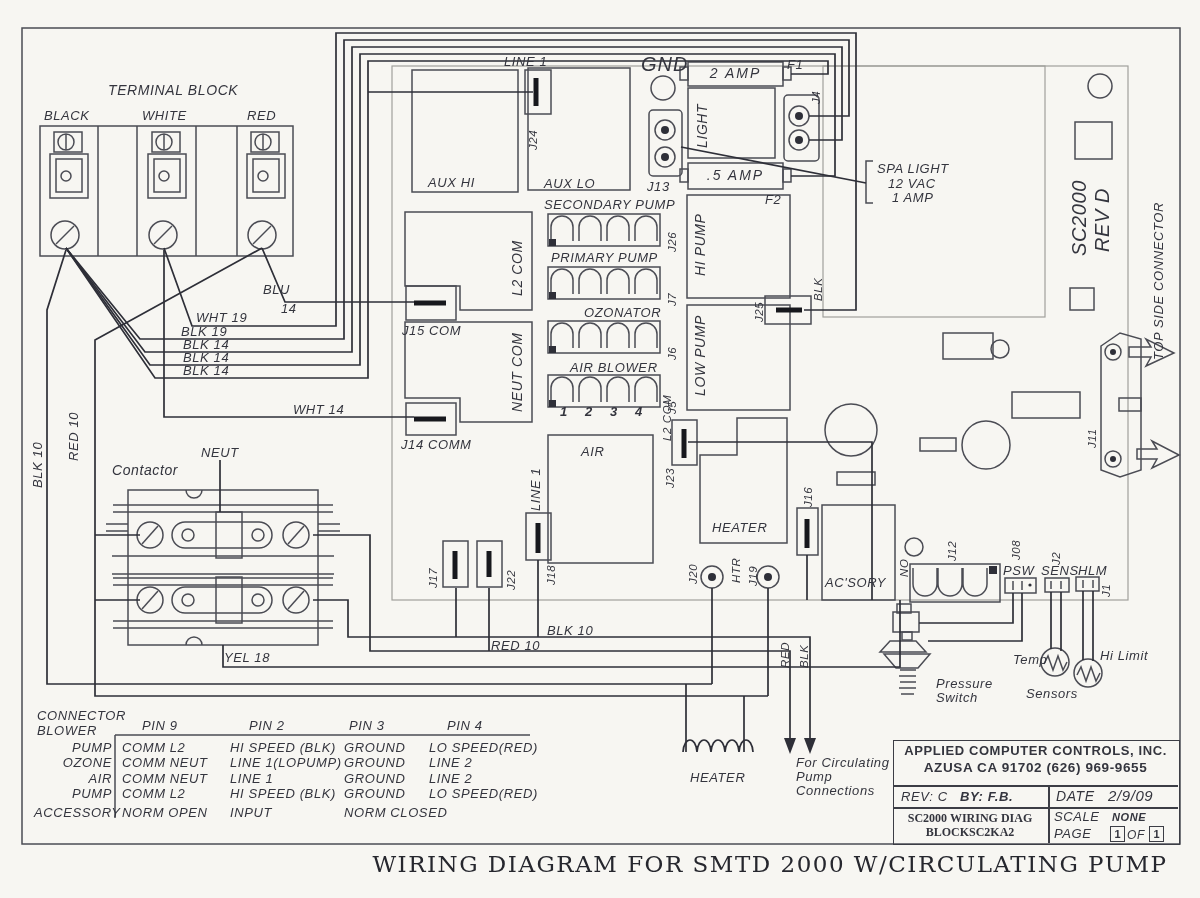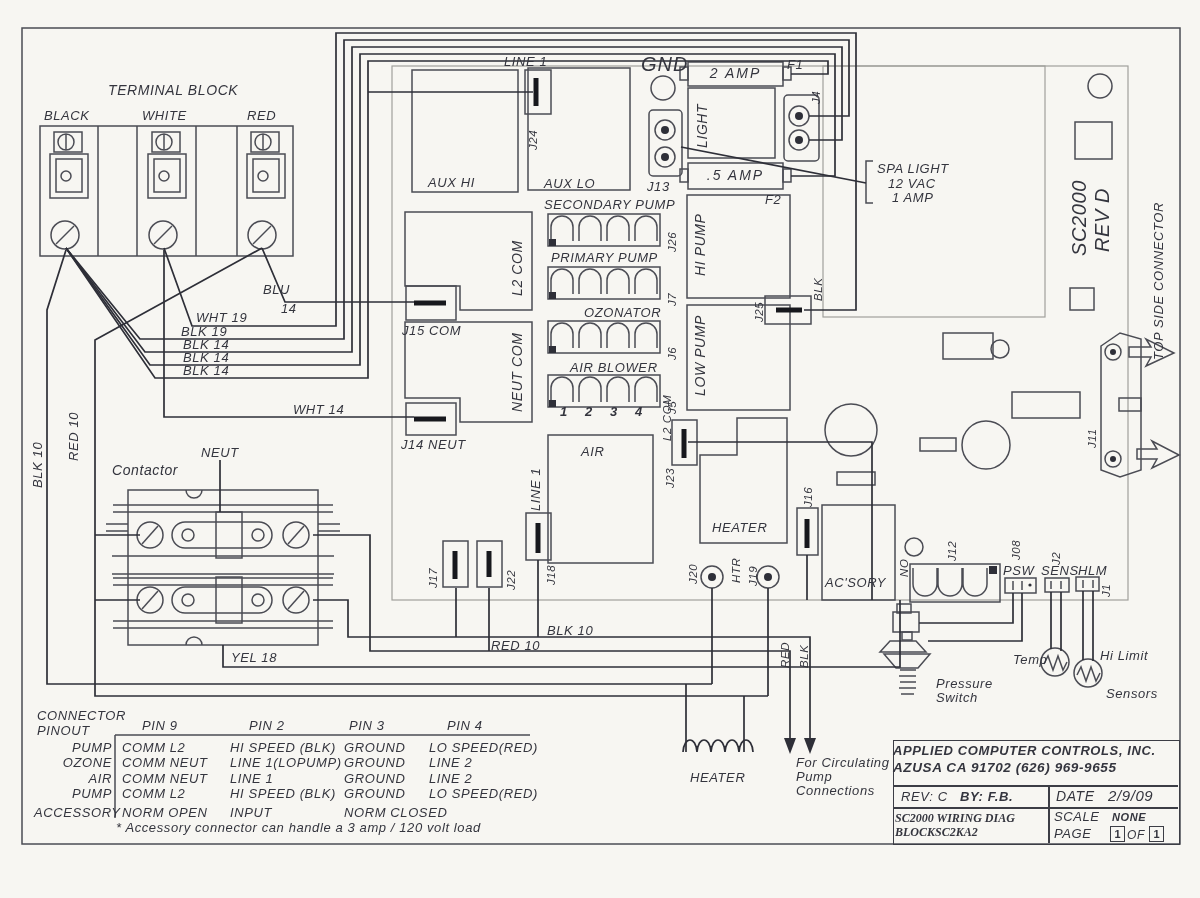--- a/index.html
+++ b/index.html
@@ -11,21 +11,21 @@
   .w{stroke:#2e2f38;fill:none;stroke-width:1.7px;}
   .t{stroke:#17181d;fill:none;stroke-width:5px;}
   .f{fill:#2e2f38;stroke:none;}
   .lb{position:absolute;font-size:13px;white-space:nowrap;letter-spacing:.6px;}
   .m{font-size:14px;}
   .s{font-size:11.5px;}
   .g{font-size:20px;letter-spacing:1px;}
   .xl{font-size:20px;}
   .bd{font-weight:bold;}
   .v{transform:rotate(-90deg);transform-origin:0 0;}
-  .ctr{font-style:italic;}
+  .ctr{text-align:center;}
   .fusebox{position:absolute;width:95px;text-align:center;font-size:14px;letter-spacing:2px;}
   .rowname{position:absolute;width:78px;text-align:right;font-size:13px;letter-spacing:.6px;}
   .tbx{position:absolute;border:1.6px solid #3c3d45;}
   .tline{position:absolute;background:#3c3d45;}
   .title{position:absolute;left:340px;top:851px;width:860px;text-align:center;
          font-family:"DejaVu Serif",serif;font-size:23px;letter-spacing:1.5px;color:#26272e;}
   .serifbd{font-family:"Liberation Serif",serif;font-weight:bold;}
   .pgbox{position:absolute;width:13px;height:14px;border:1.5px solid #3c3d45;text-align:center;
          font-size:11px;font-weight:bold;line-height:14px;}
 </style>
@@ -267,21 +267,21 @@
 <i class="lb" style="left:570px;top:360px">AIR BLOWER</i>
 <i class="lb s v" style="left:666px;top:414px">J5</i>
 <i class="lb bd" style="left:560px;top:404px">1</i>
 <i class="lb bd" style="left:585px;top:404px">2</i>
 <i class="lb bd" style="left:610px;top:404px">3</i>
 <i class="lb bd" style="left:635px;top:404px">4</i>
 
 <i class="lb m v" style="left:509px;top:296px">L2 COM</i>
 <i class="lb" style="left:402px;top:323px">J15 COM</i>
 <i class="lb m v" style="left:509px;top:412px">NEUT COM</i>
-<i class="lb" style="left:401px;top:437px">J14  NEUT</i>
+<i class="lb" style="left:401px;top:437px">J14  COMM</i>
 <i class="lb m v" style="left:692px;top:276px">HI PUMP</i>
 <i class="lb m v" style="left:692px;top:396px">LOW PUMP</i>
 <i class="lb s v" style="left:753px;top:322px">J25</i>
 <i class="lb s v" style="left:812px;top:301px">BLK</i>
 
 <i class="lb" style="left:581px;top:444px">AIR</i>
 <i class="lb v" style="left:528px;top:511px">LINE 1</i>
 <i class="lb s v" style="left:545px;top:585px">J18</i>
 <i class="lb s v" style="left:427px;top:588px">J17</i>
 <i class="lb s v" style="left:505px;top:590px">J22</i>
@@ -305,44 +305,44 @@
 <i class="lb xl v" style="left:1091px;top:252px">REV D</i>
 <i class="lb v" style="left:1151px;top:360px">TOP SIDE CONNECTOR</i>
 <i class="lb s v" style="left:1086px;top:448px">J11</i>
 
 <i class="lb m" style="left:112px;top:462px">Contactor</i>
 <i class="lb" style="left:201px;top:445px">NEUT</i>
 <i class="lb" style="left:936px;top:676px">Pressure</i>
 <i class="lb" style="left:936px;top:690px">Switch</i>
 <i class="lb" style="left:1013px;top:652px">Temp</i>
 <i class="lb" style="left:1100px;top:648px">Hi Limit</i>
-<i class="lb" style="left:1106px;top:686px">Sensors</i>
+<i class="lb" style="left:1026px;top:686px">Sensors</i>
 <i class="lb" style="left:690px;top:770px">HEATER</i>
 <i class="lb" style="left:796px;top:755px">For Circulating</i>
 <i class="lb" style="left:796px;top:769px">Pump</i>
 <i class="lb" style="left:796px;top:783px">Connections</i>
 
 <i class="lb" style="left:196px;top:310px">WHT 19</i>
 <i class="lb" style="left:181px;top:324px">BLK 19</i>
 <i class="lb" style="left:183px;top:337px">BLK 14</i>
 <i class="lb" style="left:183px;top:350px">BLK 14</i>
 <i class="lb" style="left:183px;top:363px">BLK 14</i>
 <i class="lb" style="left:263px;top:282px">BLU</i>
 <i class="lb" style="left:281px;top:301px">14</i>
 <i class="lb" style="left:293px;top:402px">WHT 14</i>
 <i class="lb v" style="left:30px;top:488px">BLK 10</i>
 <i class="lb v" style="left:66px;top:461px">RED 10</i>
 <i class="lb" style="left:547px;top:623px">BLK 10</i>
 <i class="lb" style="left:491px;top:638px">RED 10</i>
-<i class="lb" style="left:231px;top:650px">YEL 18</i>
+<i class="lb" style="left:224px;top:650px">YEL 18</i>
 <i class="lb s v" style="left:779px;top:668px">RED</i>
 <i class="lb s v" style="left:798px;top:668px">BLK</i>
 
 <i class="lb" style="left:37px;top:708px">CONNECTOR</i>
-<i class="lb" style="left:37px;top:723px">PINOUT</i>
+<i class="lb" style="left:37px;top:723px">BLOWER</i>
 <i class="lb" style="left:142px;top:718px">PIN 9</i>
 <i class="lb" style="left:249px;top:718px">PIN 2</i>
 <i class="lb" style="left:349px;top:718px">PIN 3</i>
 <i class="lb" style="left:447px;top:718px">PIN 4</i>
 
 <i class="rowname" style="left:34px;top:740px">PUMP</i>
 <i class="lb" style="left:122px;top:740px">COMM L2</i>
 <i class="lb" style="left:230px;top:740px">HI SPEED (BLK)</i>
 <i class="lb" style="left:344px;top:740px">GROUND</i>
 <i class="lb" style="left:429px;top:740px">LO SPEED(RED)</i>
@@ -362,35 +362,35 @@
 <i class="rowname" style="left:34px;top:786px">PUMP</i>
 <i class="lb" style="left:122px;top:786px">COMM L2</i>
 <i class="lb" style="left:230px;top:786px">HI SPEED (BLK)</i>
 <i class="lb" style="left:344px;top:786px">GROUND</i>
 <i class="lb" style="left:429px;top:786px">LO SPEED(RED)</i>
 
 <i class="rowname" style="left:34px;top:805px">ACCESSORY</i>
 <i class="lb" style="left:122px;top:805px">NORM OPEN</i>
 <i class="lb" style="left:230px;top:805px">INPUT</i>
 <i class="lb" style="left:344px;top:805px">NORM CLOSED</i>
-<i class="lb" style="left:116px;top:820px">* Accessory connector can handle a 3 amp / 120 volt load</i>
 
 <div class="tbx" style="left:893px;top:740px;width:285px;height:103px"></div>
 <div class="tline" style="left:893px;top:785px;width:285px;height:1.6px"></div>
 <div class="tline" style="left:893px;top:807px;width:285px;height:1.6px"></div>
 <div class="tline" style="left:1048px;top:785px;width:1.6px;height:58px"></div>
 <div class="lb bd ctr" style="left:893px;top:743px;width:285px;position:absolute;font-size:13px">APPLIED COMPUTER CONTROLS, INC.</div>
 <div class="lb bd ctr" style="left:893px;top:760px;width:285px;position:absolute;font-size:13.5px">AZUSA CA 91702 (626) 969-9655</div>
 <i class="lb" style="left:901px;top:789px">REV: C</i>
 <i class="lb bd" style="left:960px;top:789px">BY: F.B.</i>
 <i class="lb m" style="left:1056px;top:788px">DATE</i>
 <i class="lb" style="left:1108px;top:787px;font-size:15px">2/9/09</i>
 <div class="serifbd ctr" style="left:895px;top:811px;width:150px;position:absolute;font-size:12px">SC2000 WIRING DIAG</div>
 <div class="serifbd ctr" style="left:895px;top:825px;width:150px;position:absolute;font-size:12px">BLOCKSC2KA2</div>
 <i class="lb" style="left:1054px;top:809px">SCALE</i>
 <i class="lb bd" style="left:1112px;top:811px;font-size:11px">NONE</i>
 <i class="lb" style="left:1054px;top:826px">PAGE</i>
 <span class="pgbox" style="left:1110px;top:826px">1</span>
 <i class="lb" style="left:1127px;top:828px;font-size:12px">OF</i>
 <span class="pgbox" style="left:1149px;top:826px">1</span>
 
+<div class="title">WIRING DIAGRAM FOR SMTD 2000 W/CIRCULATING PUMP</div>
 
 </div>
 
 </body></html>

